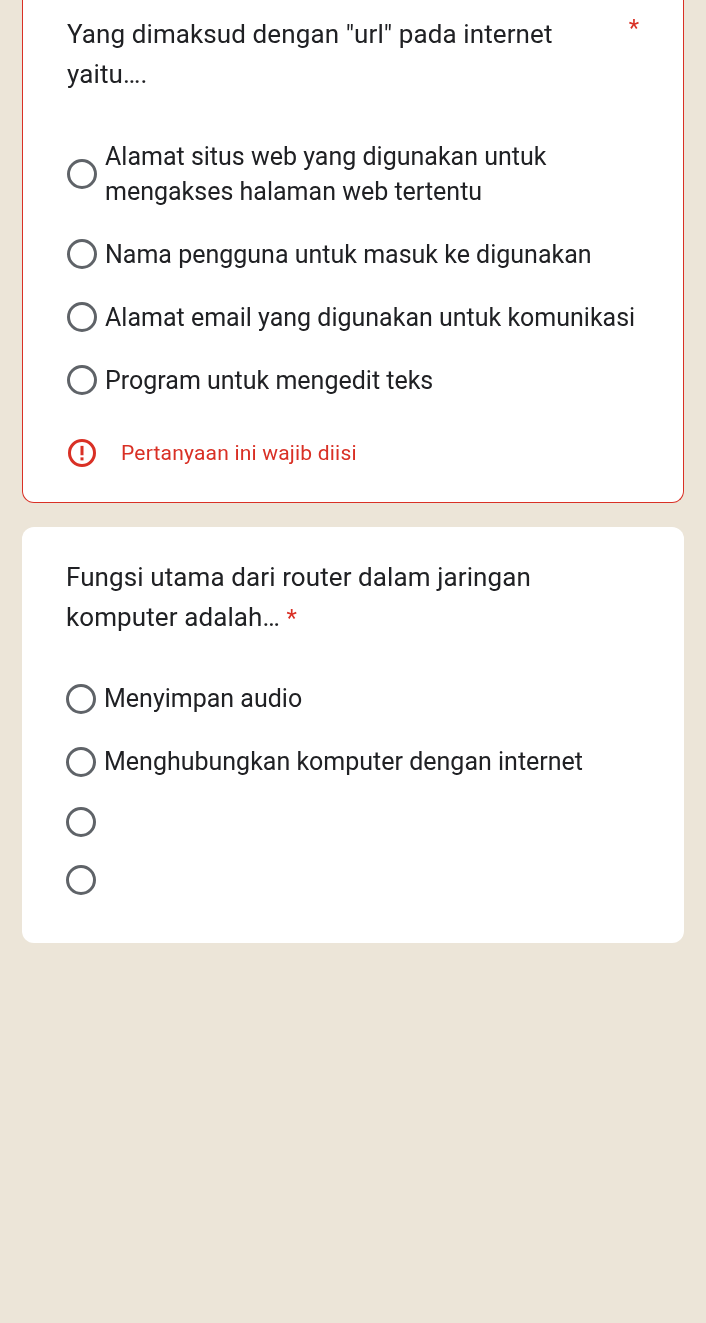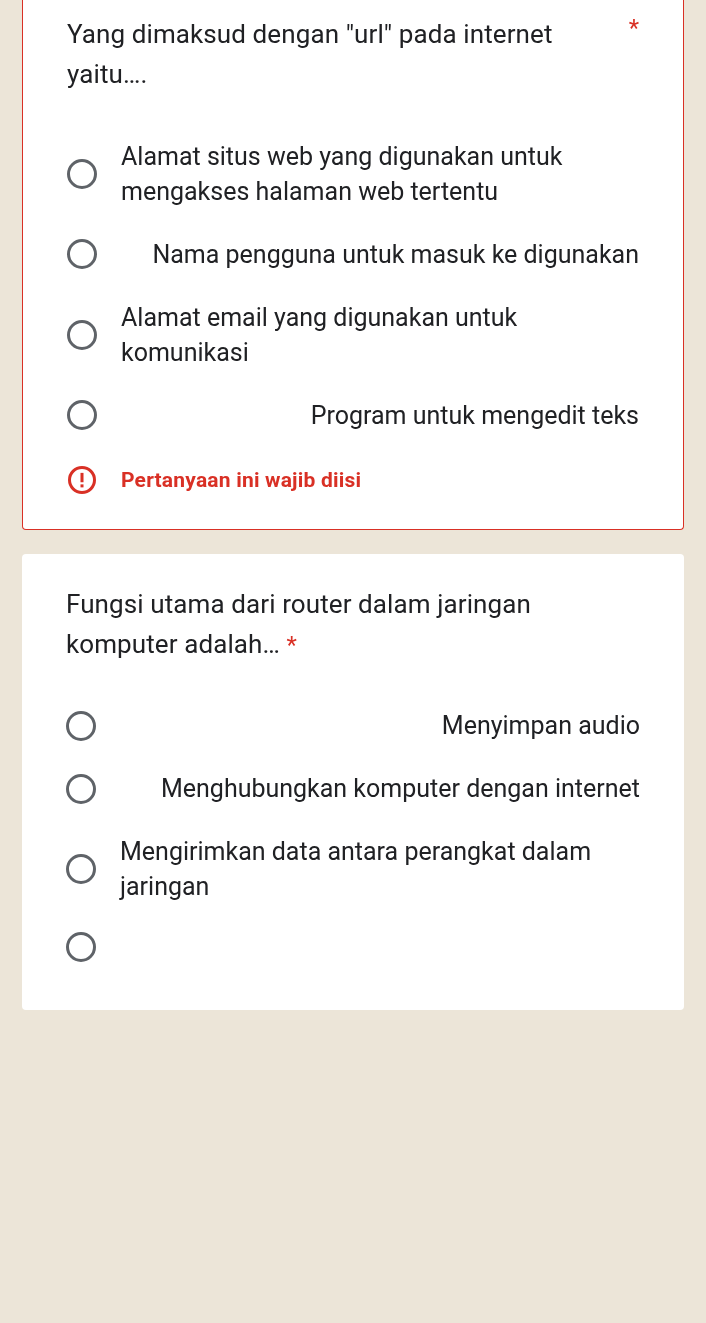--- a/index.html
+++ b/index.html
@@ -5,21 +5,21 @@
   * { box-sizing: border-box; margin: 0; padding: 0; }
   body {
     background: #ece5d8;
     font-family: Roboto, Arial, sans-serif;
     width: 706px;
     padding: 0 22px;
     color: #202124;
   }
   .card {
     background: #fff;
-    border-radius: 4px;
+    border-radius: 12px;
     padding: 30px 44px 34px 44px;
     margin-bottom: 24px;
   }
   .card.error {
     border: 1px solid #d93025;
     border-top: none;
     border-top-left-radius: 0;
     border-top-right-radius: 0;
     padding-top: 14px;
   }
@@ -37,45 +37,43 @@
     letter-spacing: 0.1px;
   }
   .asterisk {
     color: #d93025;
     font-size: 24px;
     line-height: 1.2;
   }
   .option {
     display: flex;
     align-items: center;
-    gap: 24px;
+    gap: 8px;
     padding: 14px 0;
     cursor: pointer;
-    justify-content: space-between;
   }
   .radio {
     width: 30px;
     height: 30px;
     flex: 0 0 30px;
     border: 3px solid #5f6368;
     border-radius: 50%;
     background: #fff;
   }
   .opt-label {
     font-size: 25px;
     line-height: 1.4;
     color: #202124;
   }
   .error-row {
     display: flex;
     align-items: center;
     gap: 24px;
-    margin-top: 18px;
+    margin-top: 26px;
     color: #d93025;
-    font-weight: bold;
   }
   .error-icon {
     width: 30px;
     height: 30px;
     flex: 0 0 30px;
   }
   .error-text {
     font-size: 21px;
     letter-spacing: 0.2px;
   }
@@ -127,18 +125,17 @@
   <label class="option">
     <span class="radio"></span>
     <span class="opt-label">Menyimpan audio</span>
   </label>
   <label class="option">
     <span class="radio"></span>
     <span class="opt-label">Menghubungkan komputer dengan internet</span>
   </label>
   <label class="option">
     <span class="radio"></span>
-    <span class="opt-label">Mengirimkan data antara perangkat dalam jaringan</span>
   </label>
   <label class="option">
     <span class="radio"></span>
   </label>
 </div>
 
 </body></html>

